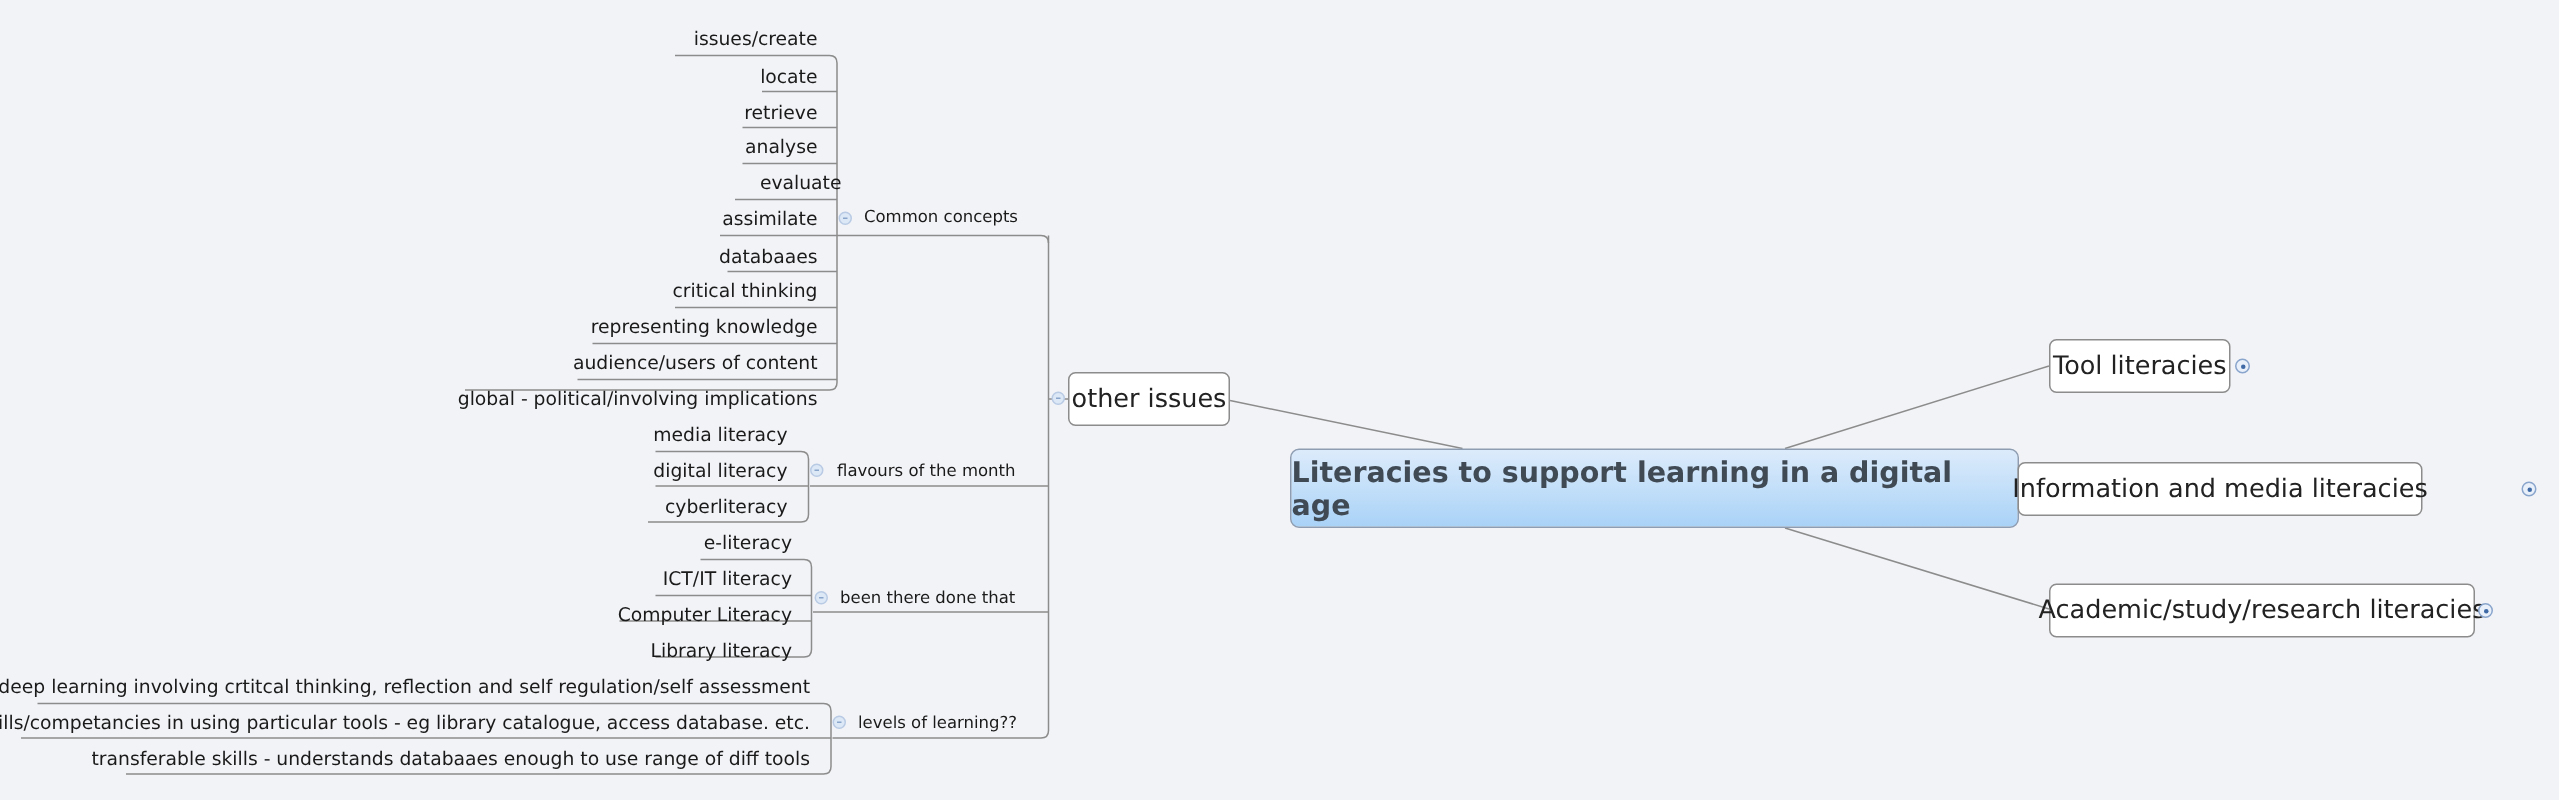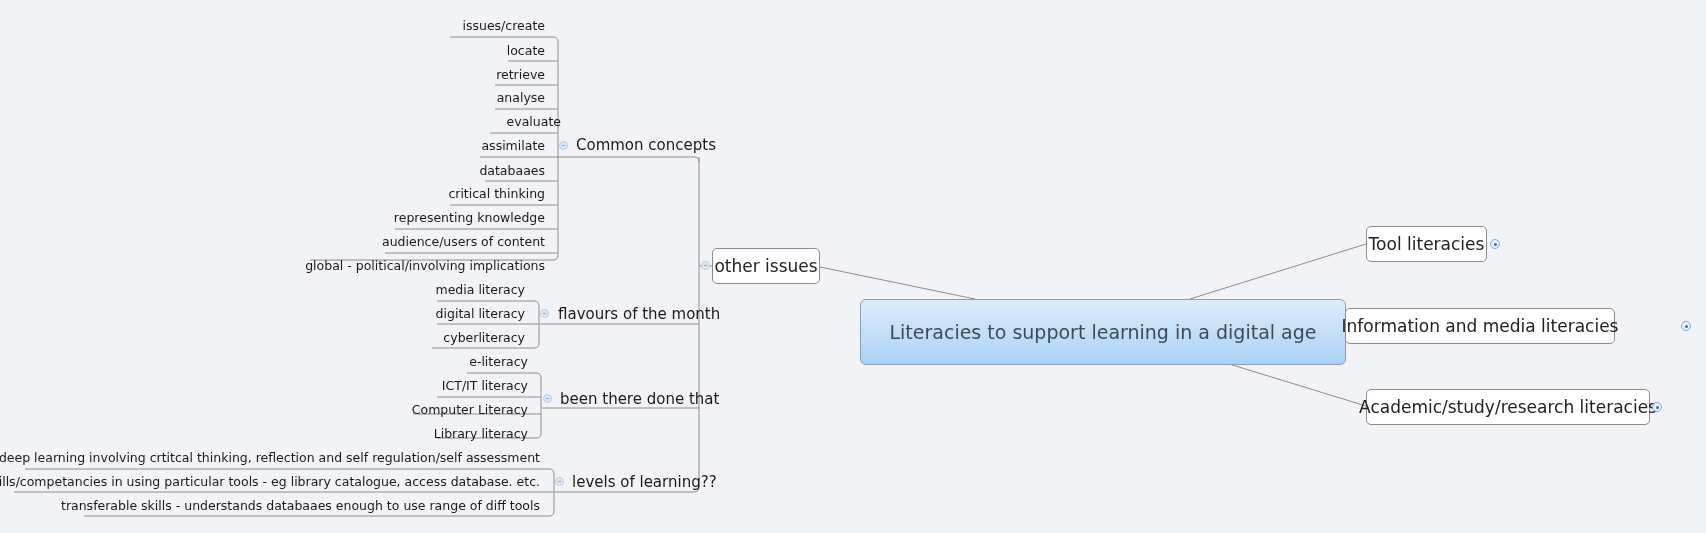--- a/index.html
+++ b/index.html
@@ -8,21 +8,21 @@
     background: #f2f3f7;
     font-family: "DejaVu Sans", "Liberation Sans", sans-serif;
     color: #1a1a1a;
   }
   svg.lines { position: absolute; left: 0; top: 0; width: 1706px; height: 533px; pointer-events: none; }
   .leaf {
     position: absolute; font-size: 12.5px; line-height: 16px; white-space: nowrap;
     text-align: right; transform: translateX(-100%);
   }
   .branch {
-    position: absolute; font-size: 15px; line-height: 16px; white-space: nowrap;
+    position: absolute; font-size: 11px; line-height: 16px; white-space: nowrap;
   }
   .collapse {
     position: absolute; width: 9px; height: 9px; border-radius: 50%;
     border: 1px solid #b9cbe4; background: #dde8f6; box-sizing: border-box;
   }
   .collapse::after {
     content: ""; position: absolute; left: 2px; top: 3px; width: 3px; height: 1px; background: #8aa5cc;
   }
   .expand {
     position: absolute; width: 10px; height: 10px; border-radius: 50%;
@@ -30,25 +30,25 @@
   }
   .expand::after {
     content: ""; position: absolute; left: 2.5px; top: 2.5px; width: 3px; height: 3px; border-radius: 50%; background: #3f6aa6;
   }
   .box {
     position: absolute; background: #ffffff; border: 1px solid #8c8c8c; border-radius: 5px;
     box-sizing: border-box; font-size: 17px; display: flex; align-items: center; justify-content: center;
     white-space: nowrap; color: #222;
   }
   .central {
-    position: absolute; left: 860px; top: 299px; width: 486px; height: 66px;
+    position: absolute; left: 860px; top: 299px; width: 486px; height: 53px;
     border: 1px solid #8e9db1; border-radius: 6px; box-sizing: border-box;
     background: linear-gradient(to bottom, #dcebfb 0%, #c3dff9 50%, #a9d2f7 100%);
     display: flex; align-items: center; justify-content: center;
-    font-size: 19px; font-weight: normal; color: #404a55;
+    font-size: 19px; font-weight: bold; color: #404a55;
   }
 </style>
 </head>
 <body>
 
 <svg class="lines" viewBox="0 0 1706 533">
   <g fill="none" stroke="#8c8c8c" stroke-width="1">
 
     <path d="M1190 299 L1366 244"></path>
     <path d="M1346 326 L1409 326"></path>

